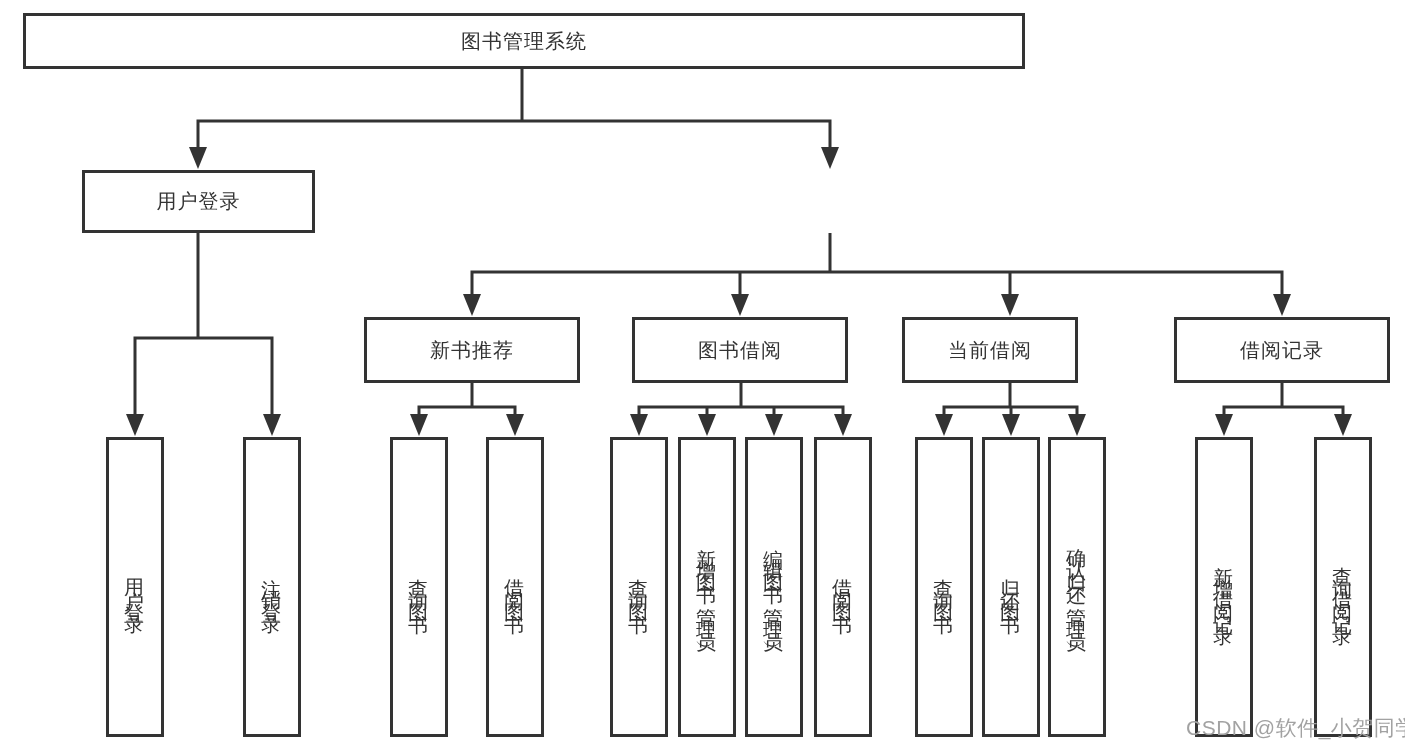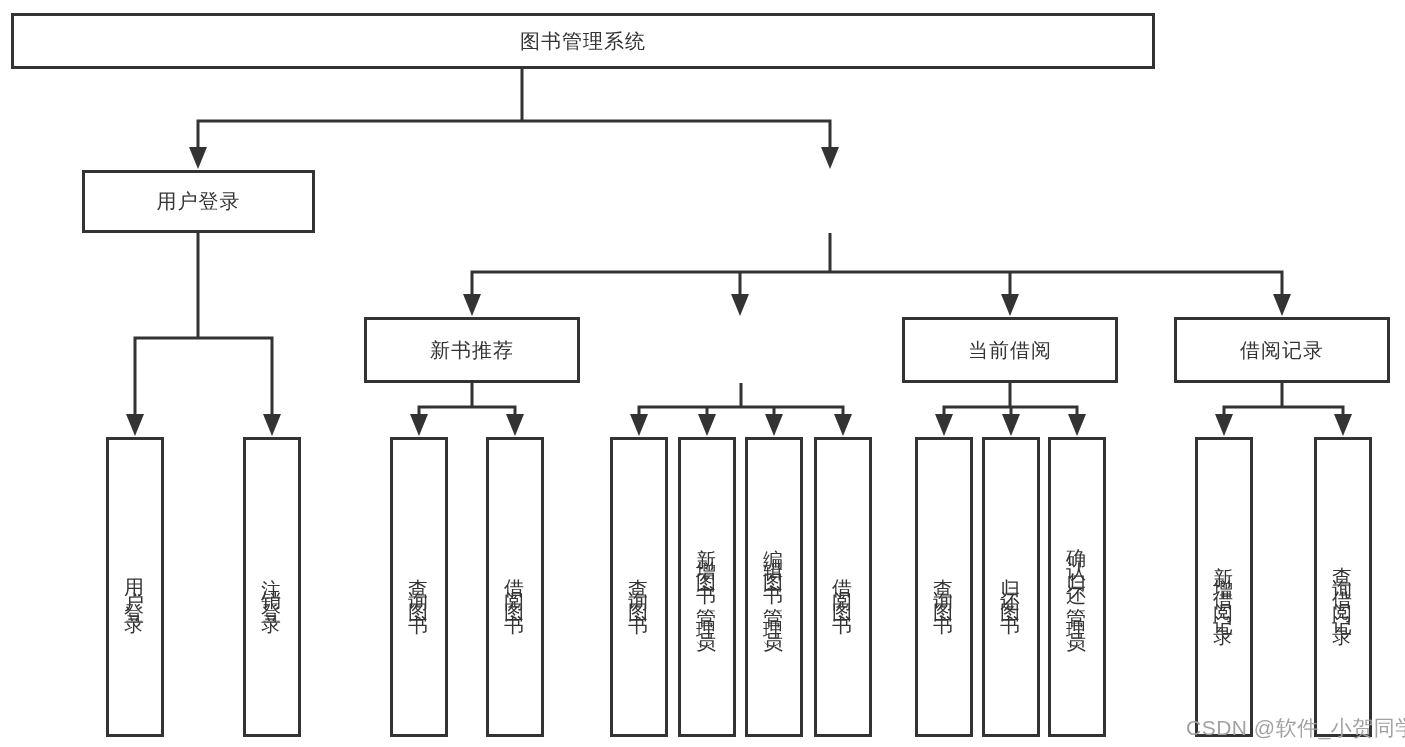--- a/index.html
+++ b/index.html
@@ -40,26 +40,26 @@
     overflow:hidden;
   }
   .vbox .vtext{
     writing-mode:vertical-rl;
     text-orientation:mixed;
     font-size:20px;
     letter-spacing:12px;
     white-space:nowrap;
   }
   
-  .n-root{left:11px;top:13px;width:1144px;height:56px;}
+  .n-root{left:23px;top:13px;width:1002px;height:56px;}
   .n-user-login{left:82px;top:170px;width:233px;height:63px;}
   .n-book-mgmt{left:712px;top:170px;width:235px;height:63px;}
   .n-new-book{left:364px;top:317px;width:216px;height:66px;}
   .n-book-borrow{left:632px;top:317px;width:216px;height:66px;}
-  .n-current-borrow{left:902px;top:317px;width:216px;height:66px;}
+  .n-current-borrow{left:902px;top:317px;width:176px;height:66px;}
   .n-borrow-record{left:1174px;top:317px;width:216px;height:66px;align-items:center;}
   
   .v1{left:106px;}  .v2{left:243px;}
   .v3{left:390px;}  .v4{left:486px;}
   .v5{left:610px;}  .v6{left:678px;}  .v7{left:745px;}  .v8{left:814px;}
   .v9{left:915px;}  .v10{left:982px;} .v11{left:1048px;}
   .v12{left:1195px;}.v13{left:1314px;}
   .watermark{
     position:absolute;
     left:1186px;top:714px;
@@ -122,20 +122,23 @@
     <span>图书管理系统</span>
   </div>
 
   <div class="box n-user-login">
     <span>用户登录</span>
   </div>
 
   <div class="box n-new-book">
     <span>新书推荐</span>
   </div>
+  <div class="box n-book-borrow">
+    <span>图书借阅</span>
+  </div>
   <div class="box n-current-borrow">
     <span>当前借阅</span>
   </div>
   <div class="box n-borrow-record">
     <span>借阅记录</span>
   </div>
 
   <div class="vbox v1">
     <span class="vtext">用户登录</span>
   </div>

